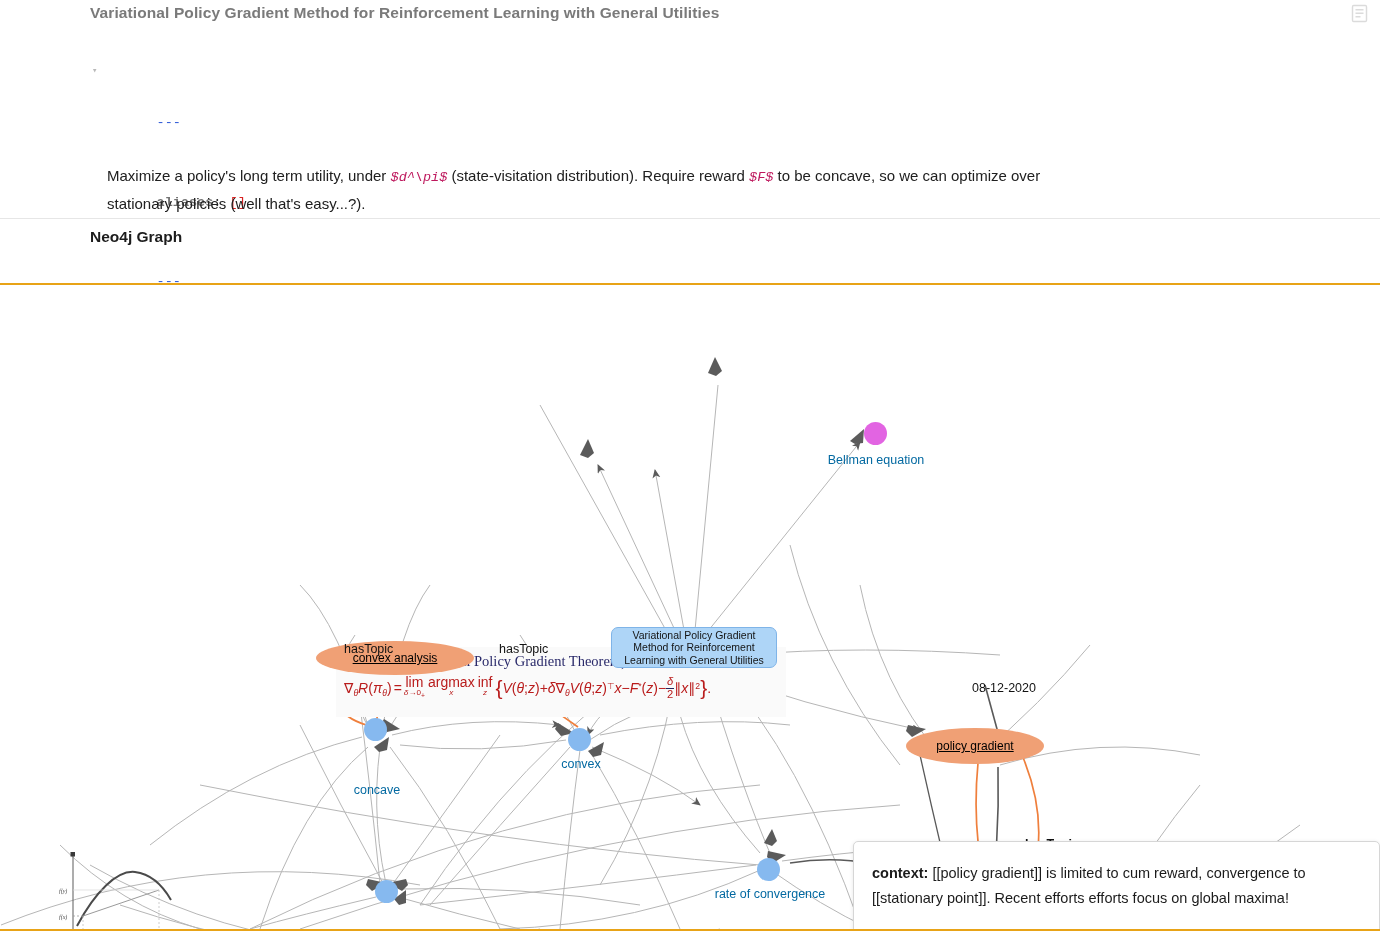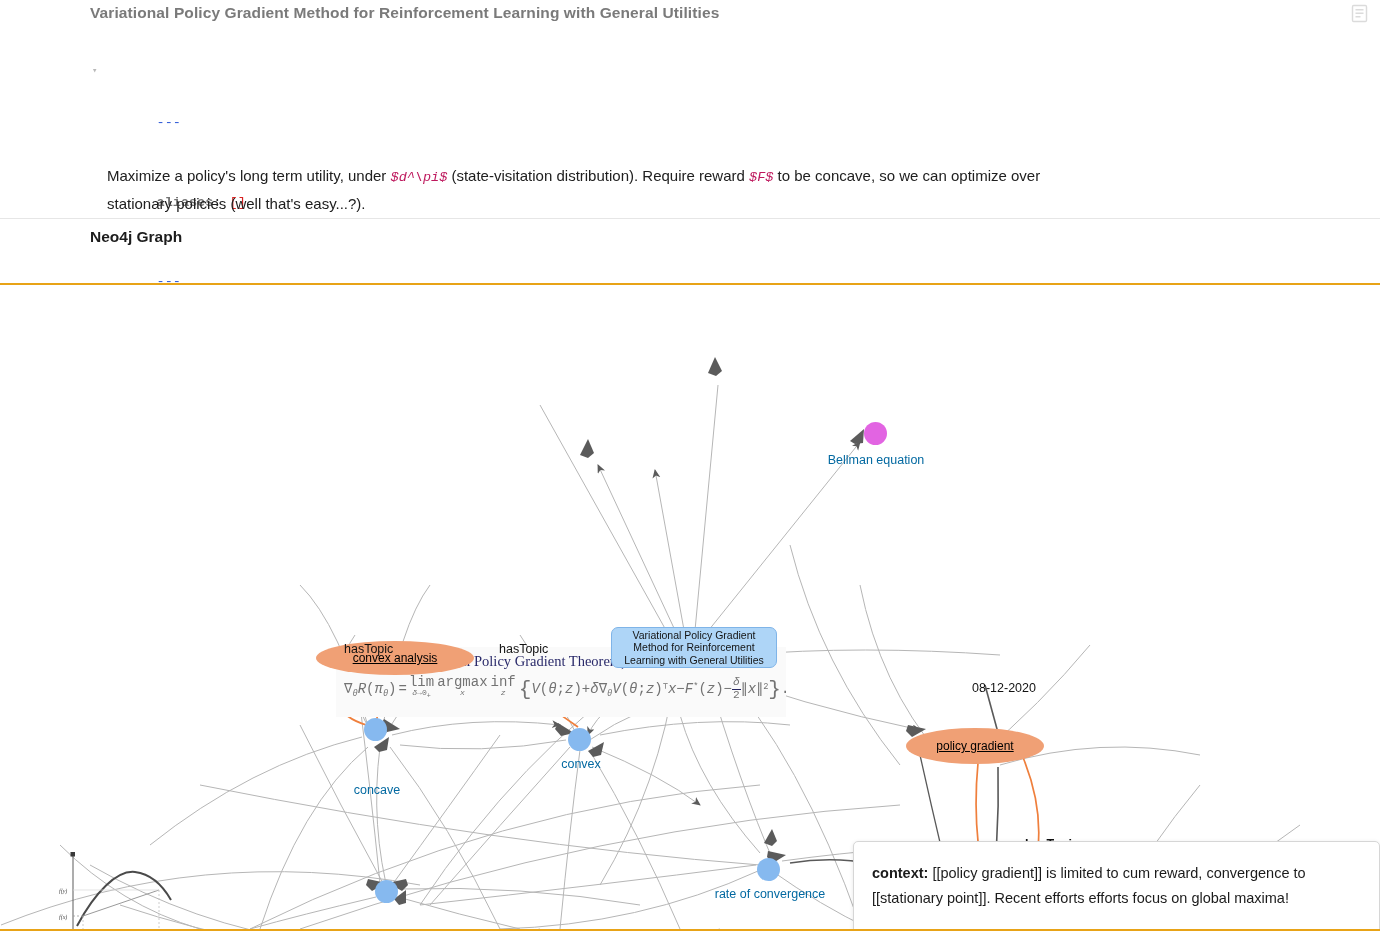--- a/index.html
+++ b/index.html
@@ -169,23 +169,23 @@
     position: absolute;
     left: 10px; top: 6px;
     font-family: "Liberation Serif", serif;
     font-size: 14.5px;
     color: #2a2a6a;
     white-space: nowrap;
   }
   .thm-formula {
     position: absolute;
     left: 8px; top: 28px;
-    font-family: Liberation Mono, monospace;
+    font-family: Liberation Sans, sans-serif;
     font-size: 14px;
-    color: #737373;
+    color: #b91c1c;
     white-space: nowrap;
   }
   .thm-formula i { font-style: italic; }
   .sub { font-size: 0.62em; vertical-align: -0.35em; }
   .sup { font-size: 0.62em; vertical-align: 0.5em; }
   .limstack {
     display: inline-block;
     text-align: center;
     vertical-align: -0.15em;
     line-height: 1.0;

